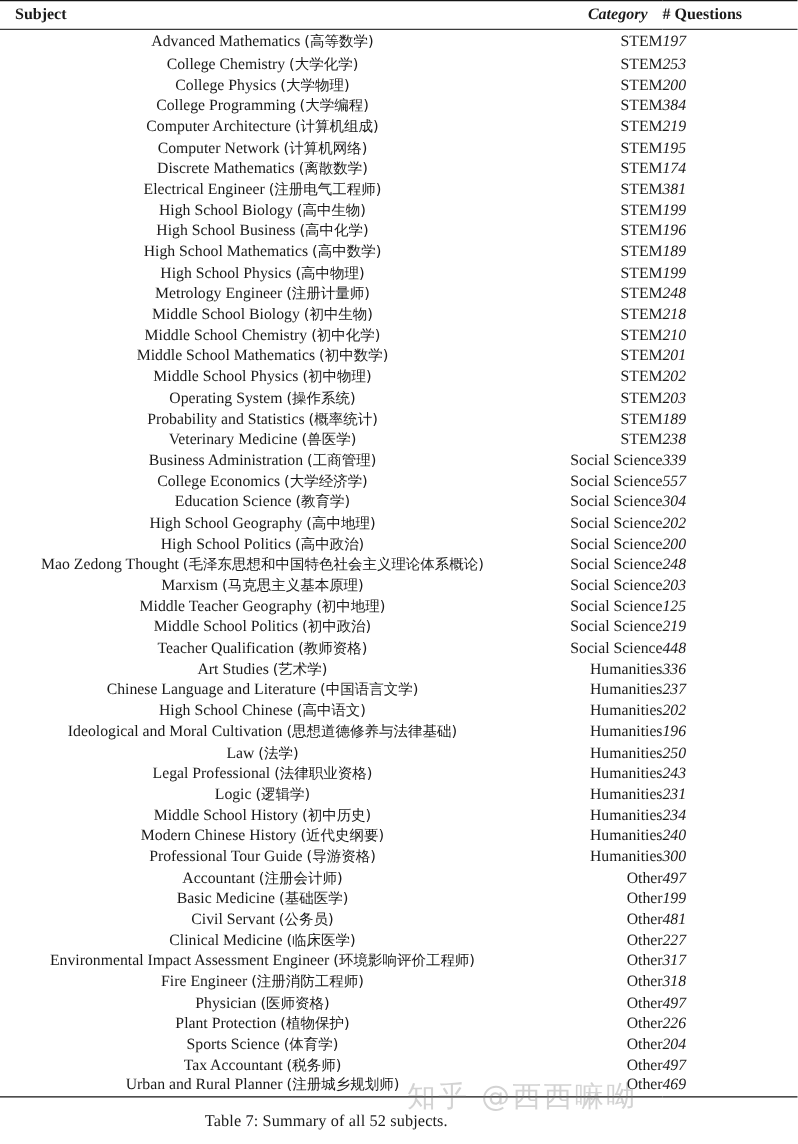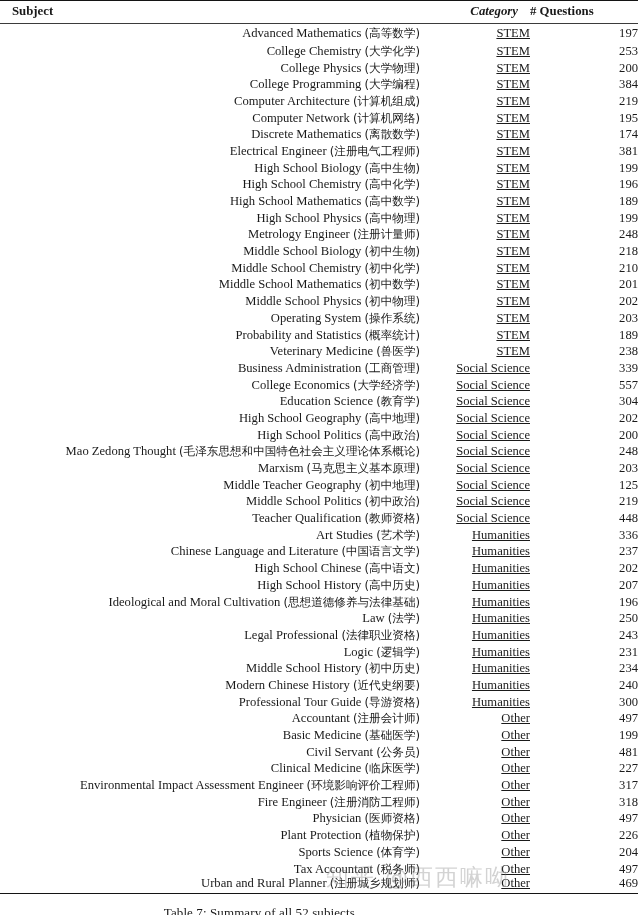--- a/index.html
+++ b/index.html
@@ -68,23 +68,23 @@
   th.h-subject  { text-align: left;  padding-left: 12px; }
   th.h-category { text-align: right; padding-right: 12px; font-style: italic; }
   th.h-count    { text-align: left; padding-right: 10px; }
 
   tbody tr.data-row { height: 16.7px; }
   tbody tr.data-row td {
     padding: 0;
     vertical-align: middle;
     white-space: nowrap;
   }
-  td.c-subject  { text-align: right;  padding-left: 12px; margin-top: 20px; }
-  td.c-category { text-align: right; padding-right: 12px; text-decoration: underline; }
-  td.c-count    { text-align: right; padding-right: 10px; }
+  td.c-subject  { text-align: center;  padding-left: 12px; margin-top: 20px; }
+  td.c-category { text-align: right; padding-right: 12px; }
+  td.c-count    { padding-right: 10px; font-style: italic; }
 
   
   tbody tr.data-row:first-child { height: 19px; }
   
   tbody tr.data-row:last-child td { padding-bottom: 3px; }
 
   .cjk {
     font-family: "DejaVu Sans", "Liberation Sans", sans-serif;
     font-size: 11.6px;
   }
@@ -176,21 +176,21 @@
           <td class="c-subject"><span>Electrical Engineer</span> <span class="cjk">(注册电气工程师)</span></td>
           <td class="c-category">STEM</td>
           <td class="c-count">381</td>
         </tr>
         <tr class="data-row">
           <td class="c-subject"><span>High School Biology</span> <span class="cjk">(高中生物)</span></td>
           <td class="c-category">STEM</td>
           <td class="c-count">199</td>
         </tr>
         <tr class="data-row">
-          <td class="c-subject"><span>High School Chemistry</span> <span class="cjk">(高中化学)</span></td>
+          <td class="c-subject"><span>High School Business</span> <span class="cjk">(高中化学)</span></td>
           <td class="c-category">STEM</td>
           <td class="c-count">196</td>
         </tr>
         <tr class="data-row">
           <td class="c-subject"><span>High School Mathematics</span> <span class="cjk">(高中数学)</span></td>
           <td class="c-category">STEM</td>
           <td class="c-count">189</td>
         </tr>
         <tr class="data-row">
           <td class="c-subject"><span>High School Physics</span> <span class="cjk">(高中物理)</span></td>
@@ -294,25 +294,20 @@
         </tr>
         <tr class="data-row">
           <td class="c-subject"><span>Chinese Language and Literature</span> <span class="cjk">(中国语言文学)</span></td>
           <td class="c-category">Humanities</td>
           <td class="c-count">237</td>
         </tr>
         <tr class="data-row">
           <td class="c-subject"><span>High School Chinese</span> <span class="cjk">(高中语文)</span></td>
           <td class="c-category">Humanities</td>
           <td class="c-count">202</td>
-        </tr>
-        <tr class="data-row">
-          <td class="c-subject"><span>High School History</span> <span class="cjk">(高中历史)</span></td>
-          <td class="c-category">Humanities</td>
-          <td class="c-count">207</td>
         </tr>
         <tr class="data-row">
           <td class="c-subject"><span>Ideological and Moral Cultivation</span> <span class="cjk">(思想道德修养与法律基础)</span></td>
           <td class="c-category">Humanities</td>
           <td class="c-count">196</td>
         </tr>
         <tr class="data-row">
           <td class="c-subject"><span>Law</span> <span class="cjk">(法学)</span></td>
           <td class="c-category">Humanities</td>
           <td class="c-count">250</td>

